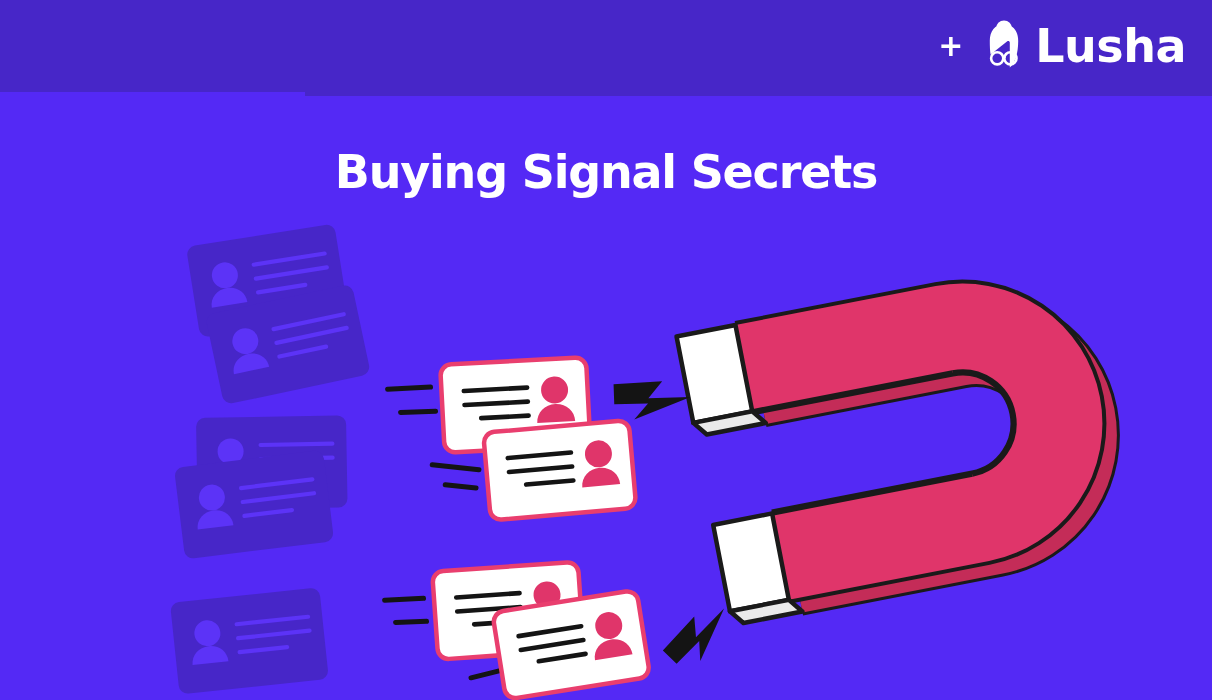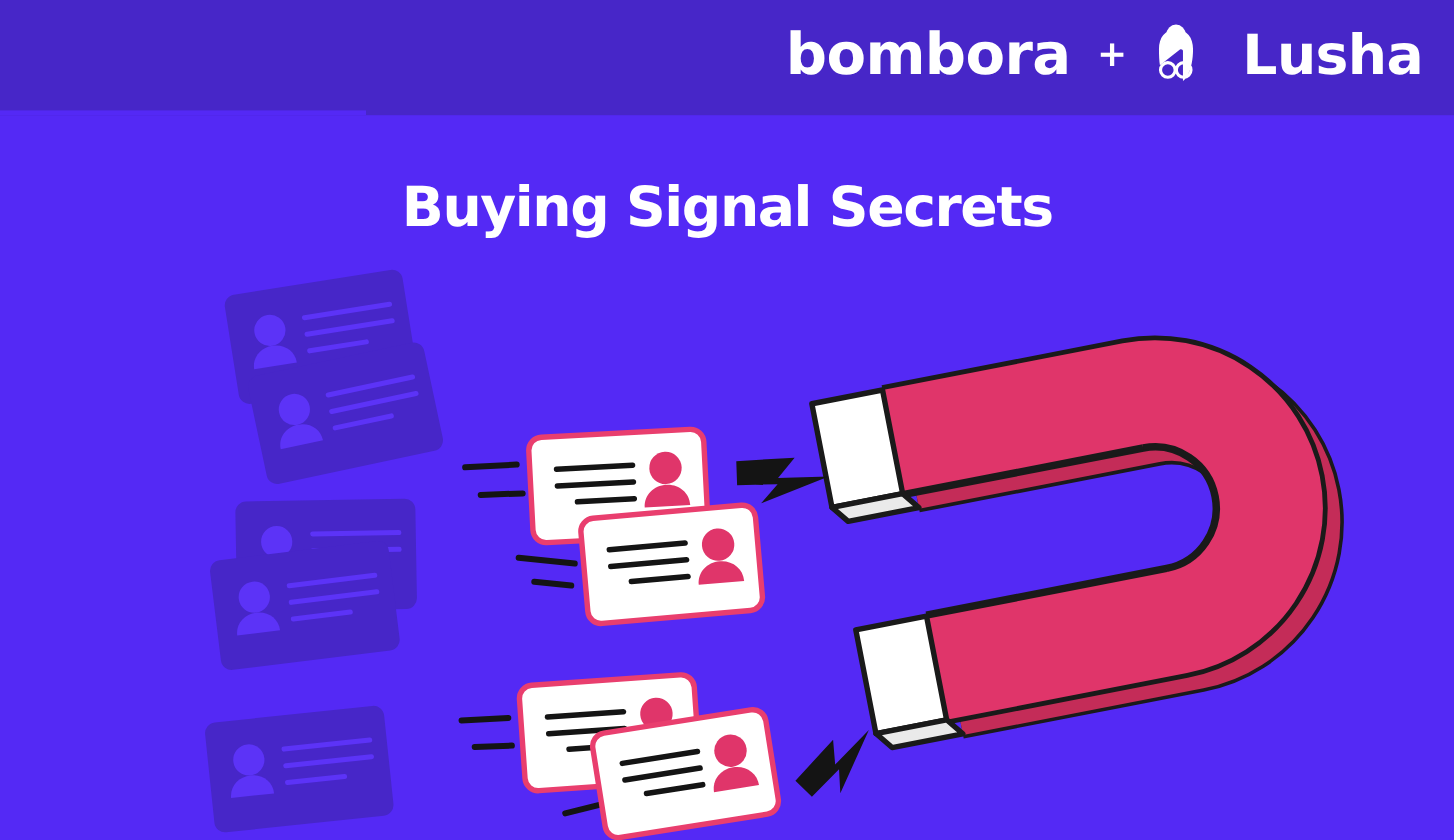--- a/index.html
+++ b/index.html
@@ -65,21 +65,20 @@
     align-items: center;
     gap: 8px;
   }
   #lusha-wordmark {
     color: #ffffff;
     font-size: 46px;
     font-weight: 700;
     letter-spacing: -0.5px;
     line-height: 1;
     font-family: "DejaVu Sans", sans-serif;
-    margin-left: 24px;
   }
 
   
   #page-title {
     position: absolute;
     left: 0;
     top: 118px;
     width: 1212px;
     text-align: center;
     color: #ffffff;
@@ -101,21 +100,20 @@
 </style>
 </head>
 <body>
 
 <div id="stage">
 
   <div id="header-band"></div>
   <div id="header-band-notch"></div>
 
   <div id="brand-lockup">
-    <span id="bombora-wordmark">bombora</span>
     <span id="plus-sign">+</span>
     <span id="lusha-lockup">
       <span>
         <svg width="46" height="50" viewBox="0 0 46 50" aria-hidden="true">
 
           <circle cx="23" cy="9.5" r="8" fill="#ffffff"></circle>
 
           <path d="M23 5.5c9.2 0 14.2 6.6 14.2 16.4 0 9.2-1.6 16.2-4.4 21.6-1.2 2.3-2.6 4-4 4.9V23.5c0-1.3-1.5-2-2.5-1.2L9.6 35.4c-.6-3.6-.8-8.2-.8-13.5C8.8 12.1 13.8 5.5 23 5.5z" fill="#ffffff"></path>
 
           <circle cx="16.2" cy="39.3" r="6.1" fill="none" stroke="#ffffff" stroke-width="2.6"></circle>

